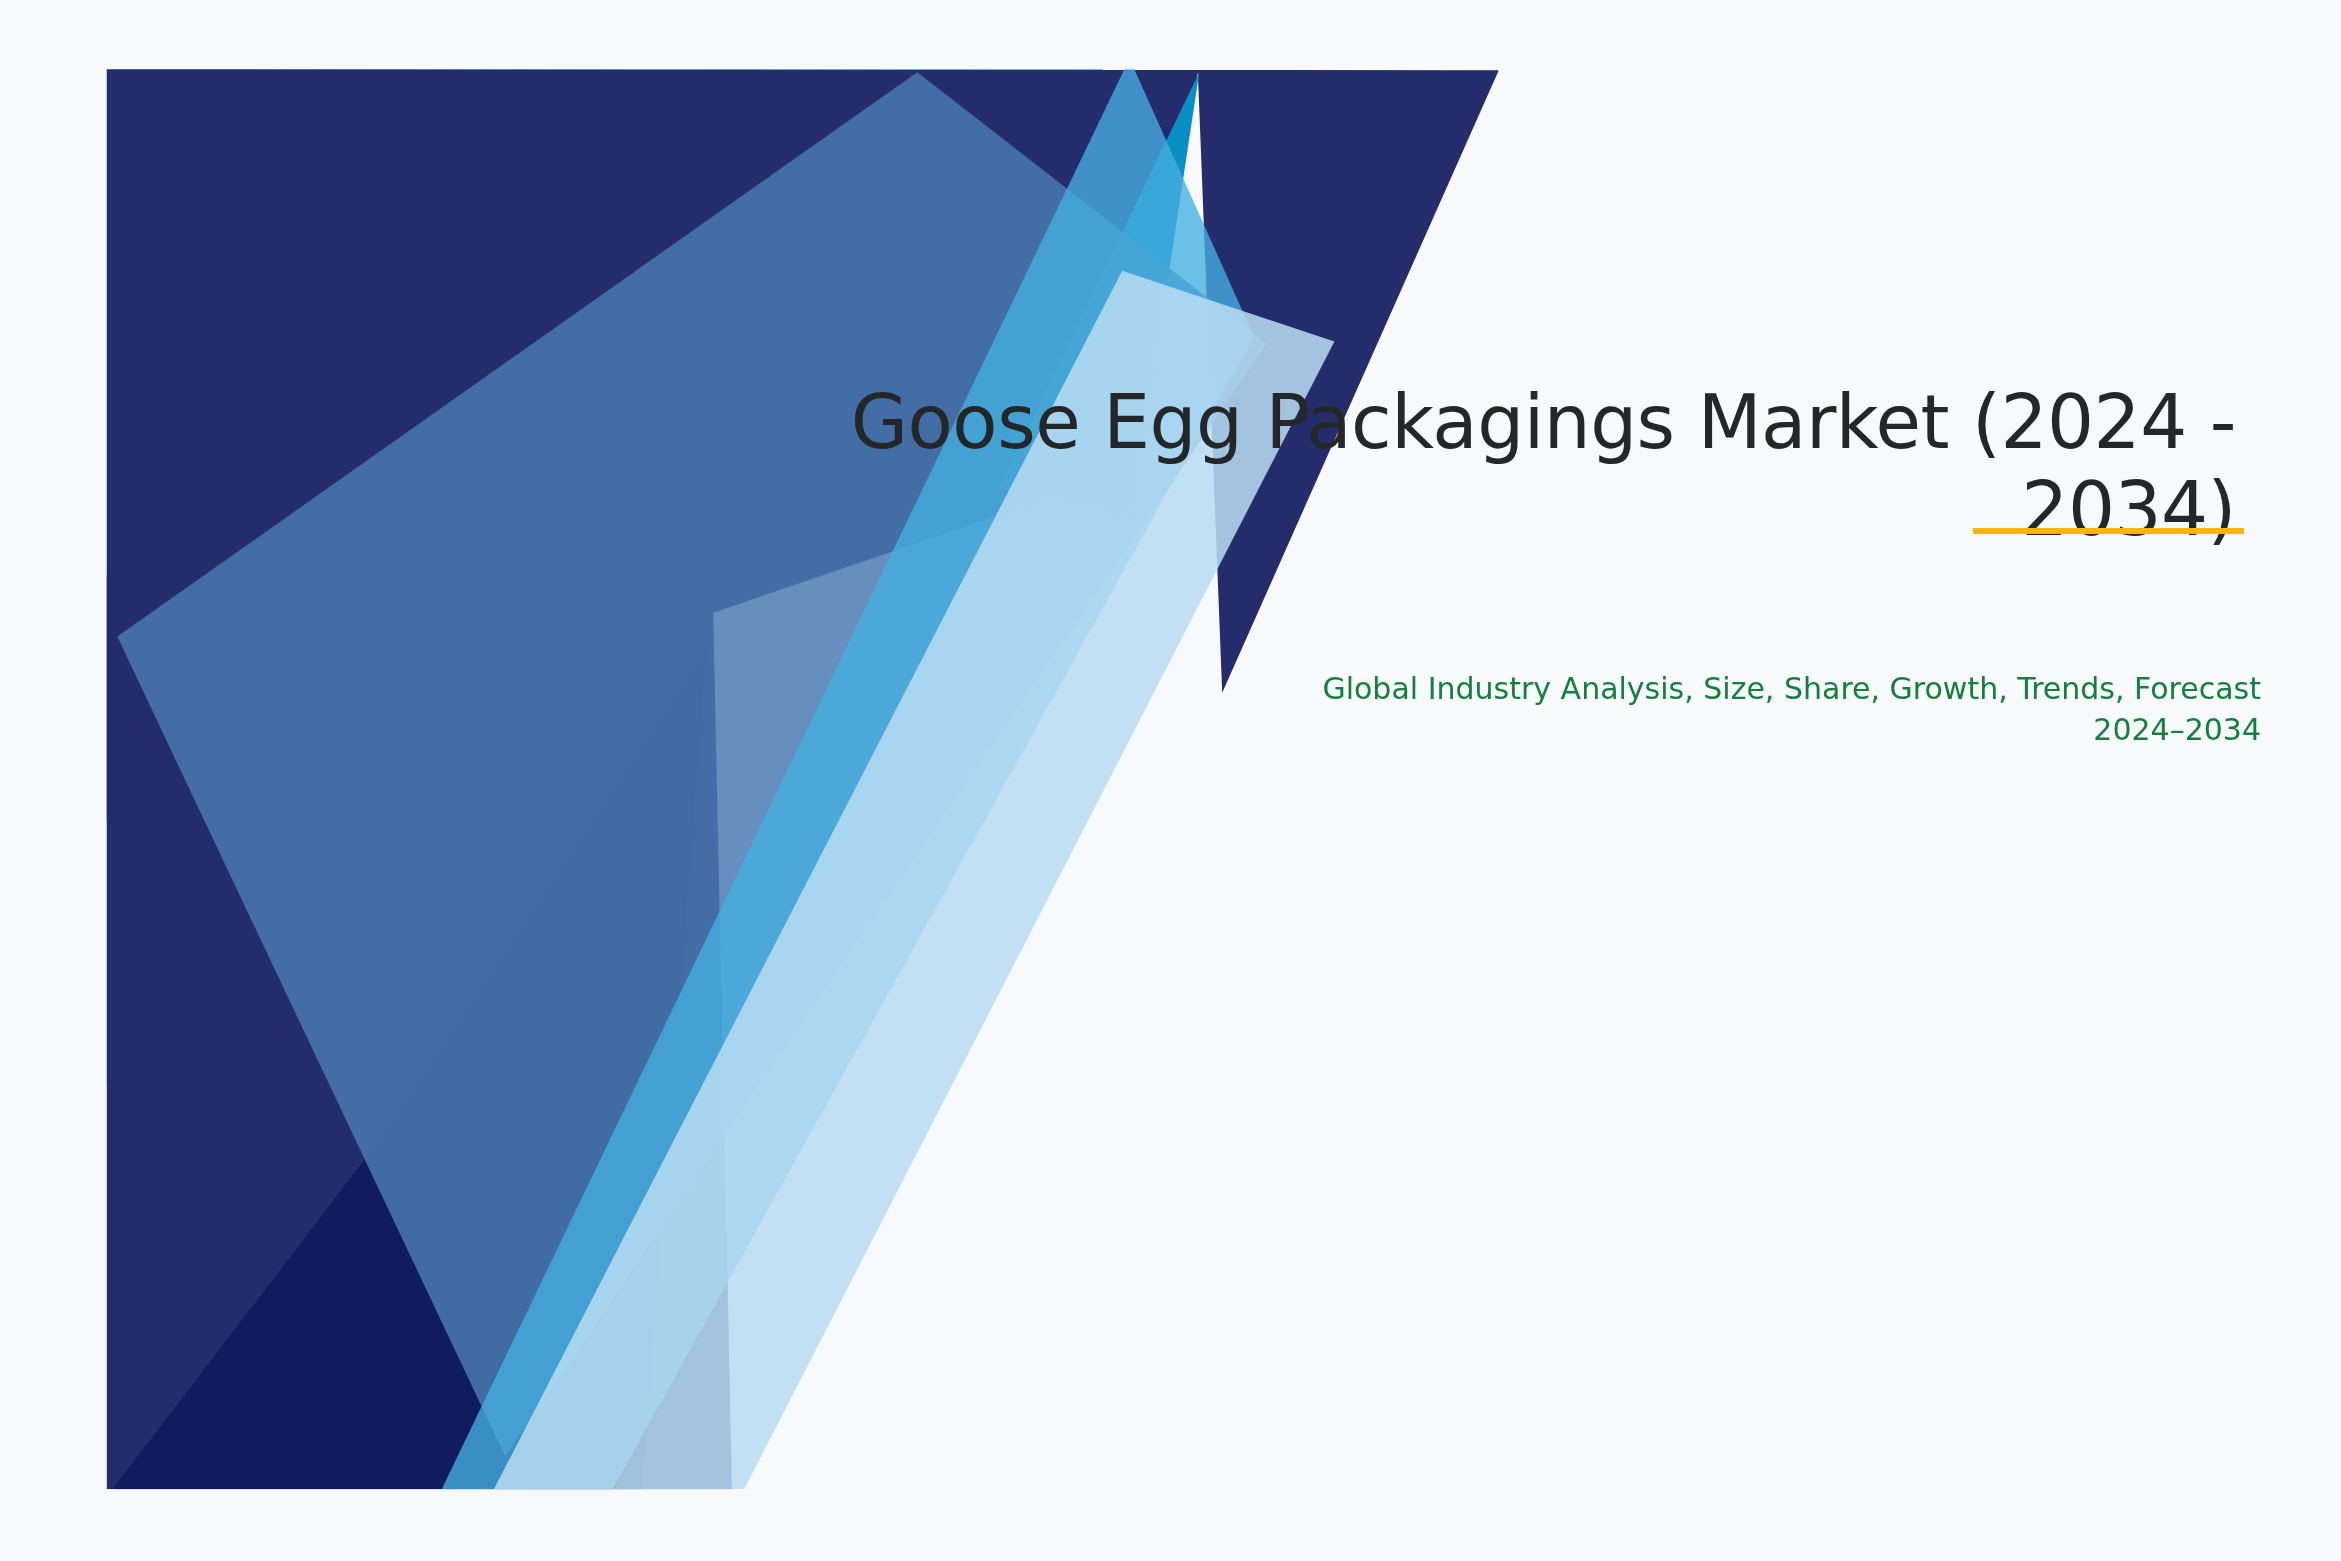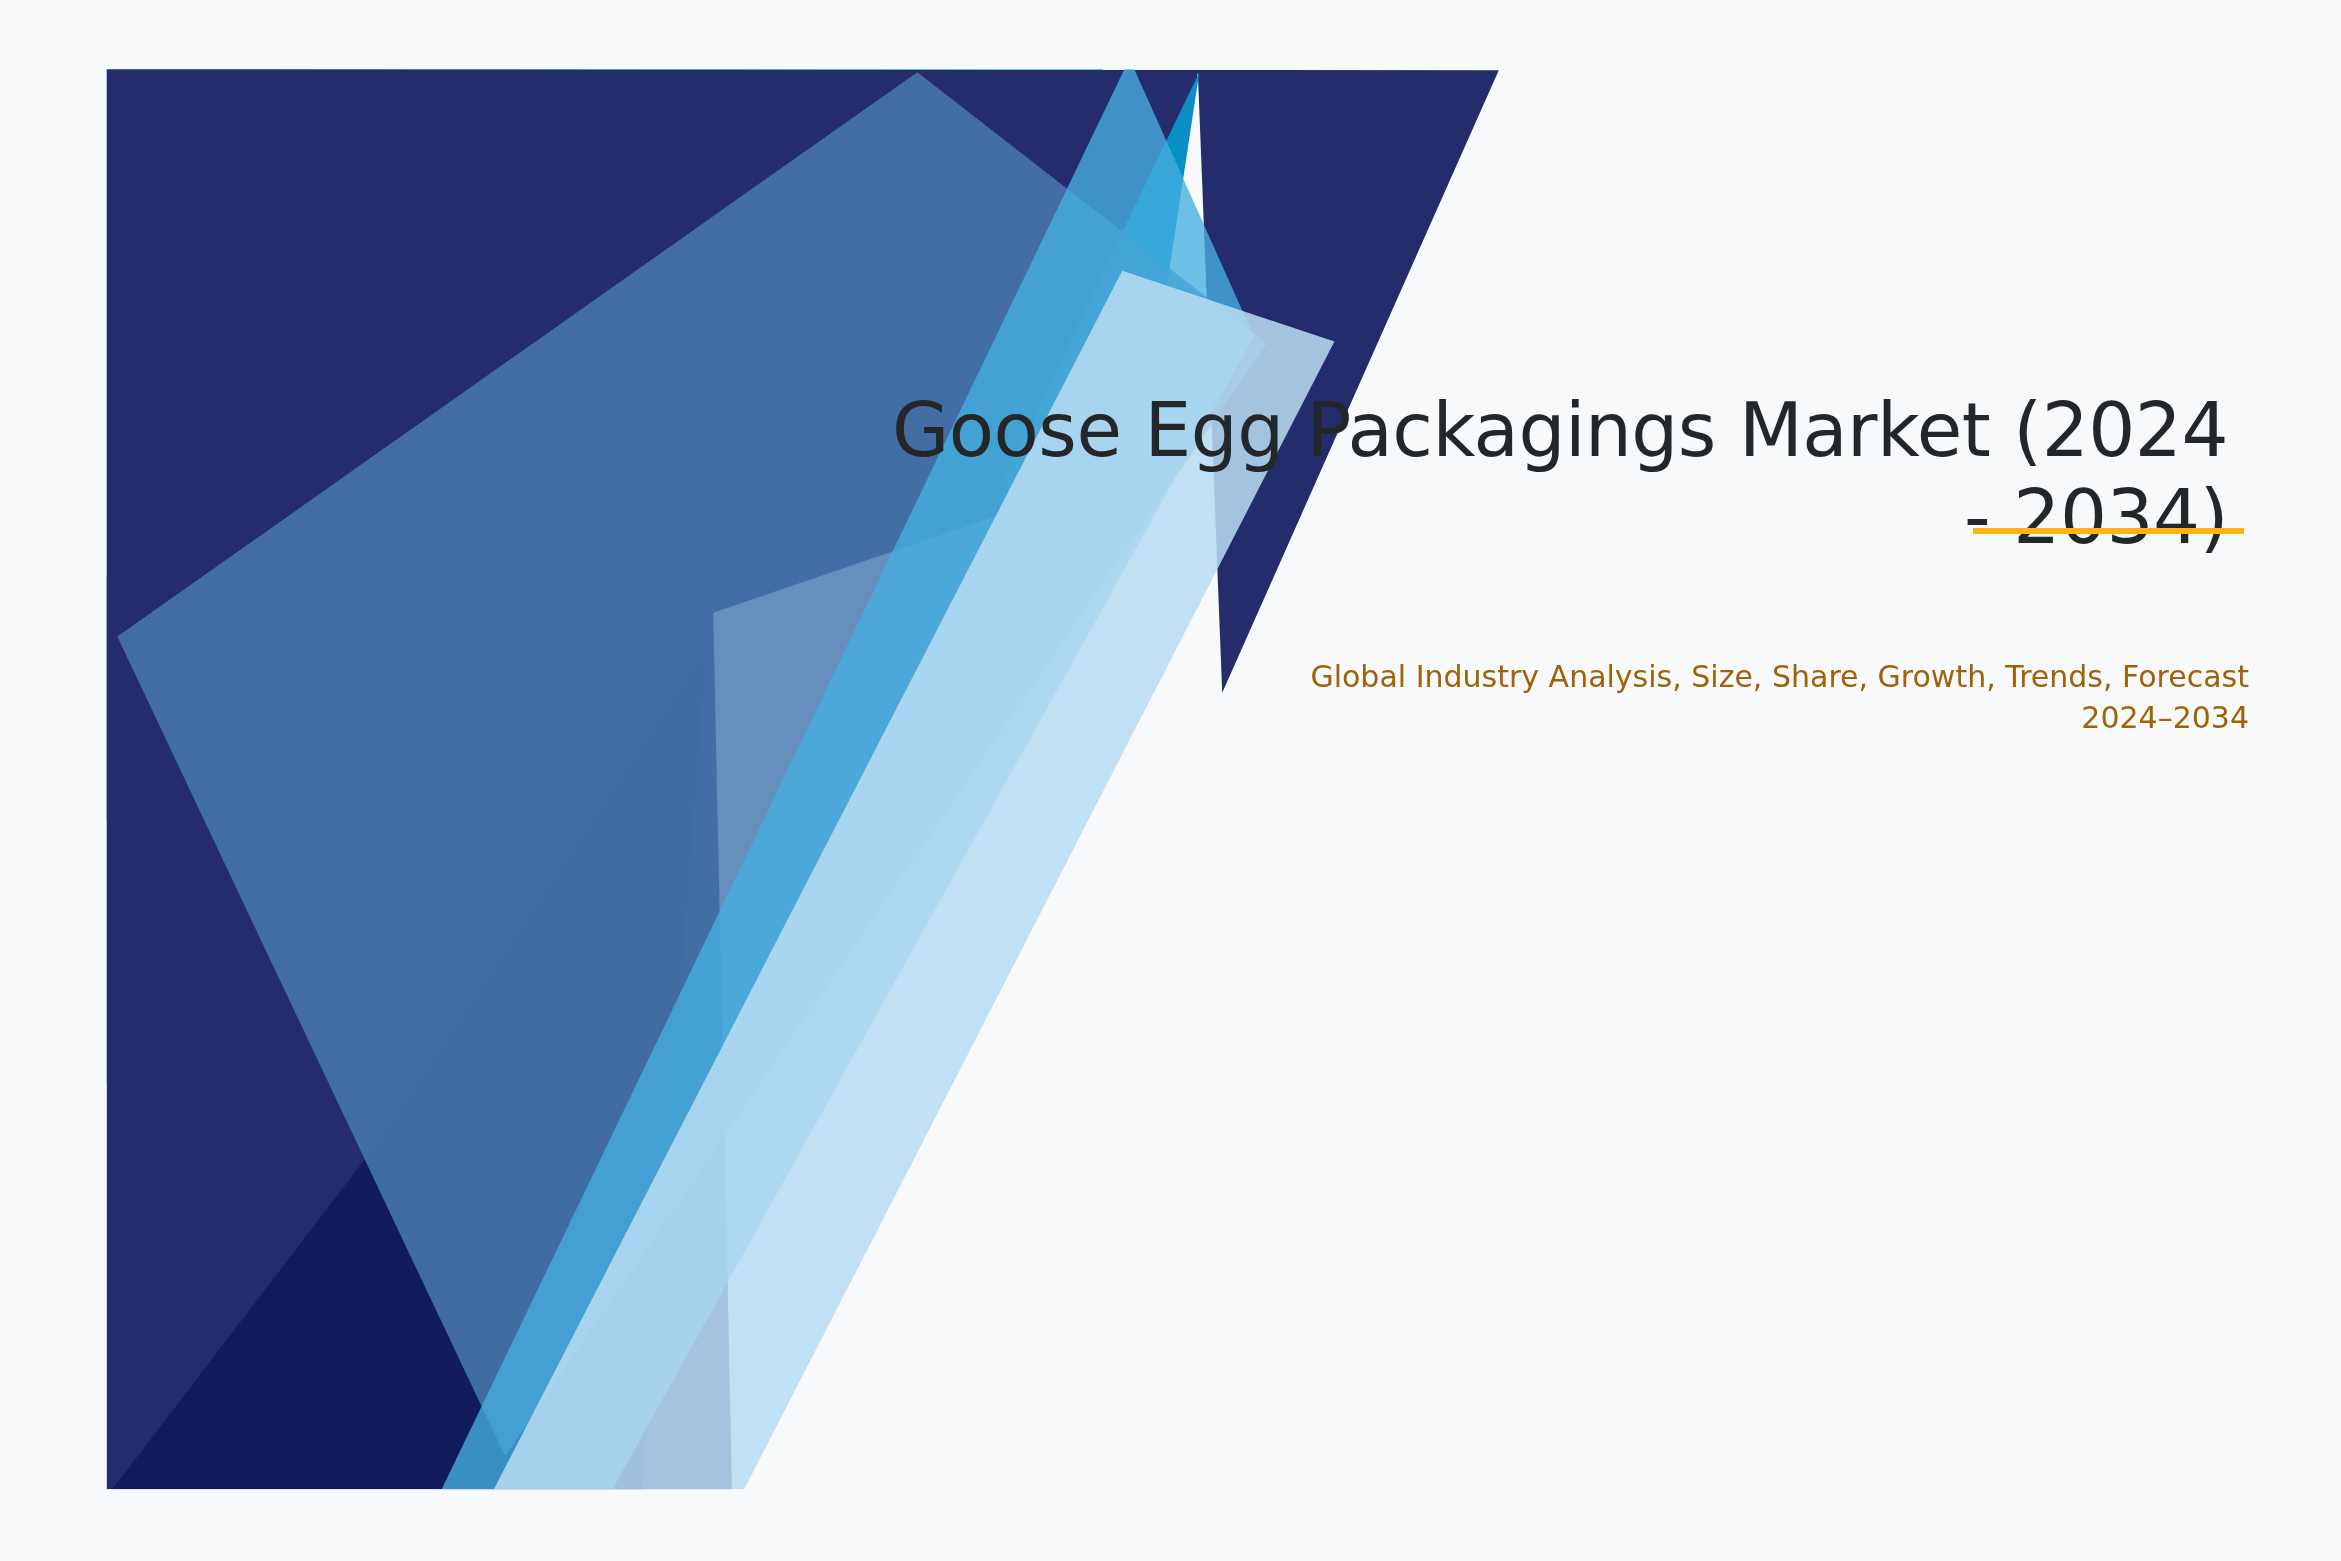--- a/index.html
+++ b/index.html
@@ -34,21 +34,21 @@
   
   #title-block {
     position: absolute;
     left: 829px;
     top: 371px;
     width: 1415px;
     text-align: right;
   }
 
   #report-title {
-    margin: 16px;
+    margin: 8px;
     font-family: "DejaVu Sans", sans-serif;
     font-weight: 400;
     font-size: 74px;
     line-height: 1.18;
     letter-spacing: -0.5px;
     color: #242729;
     position: relative;
     z-index: 3;
   }
 
@@ -60,27 +60,27 @@
     height: 6.3px;
     background: #fbb315;
     z-index: 4;
   }
 
   #report-subtitle {
     position: absolute;
     left: 1269px;
     top: 653px;
     width: 976px;
-    margin: 4px;
+    margin: 16px;
     text-align: right;
     font-family: "DejaVu Sans", sans-serif;
     font-weight: 400;
     font-size: 30px;
     line-height: 1.36;
-    color: #a16207;
+    color: #15803d;
     z-index: 3;
   }
 </style>
 </head>
 <body>
 
 <div id="cover-artwork">
   <svg viewBox="0 0 4800 3200" xmlns="http://www.w3.org/2000/svg" aria-hidden="true">
     <defs>
       <clipPath id="art-clip">

